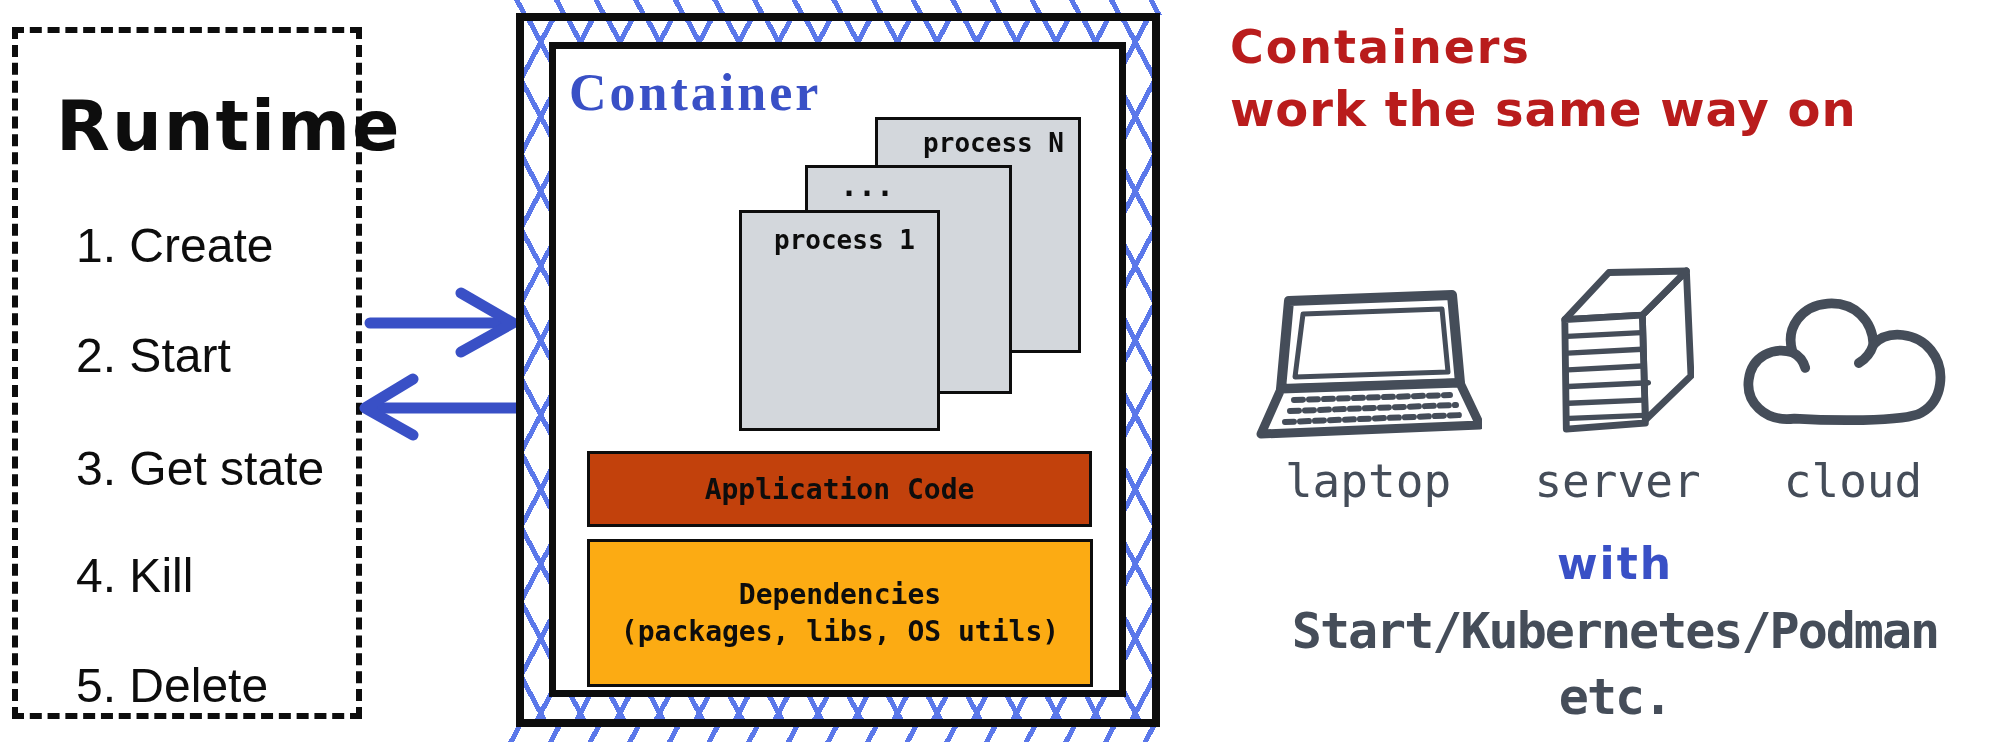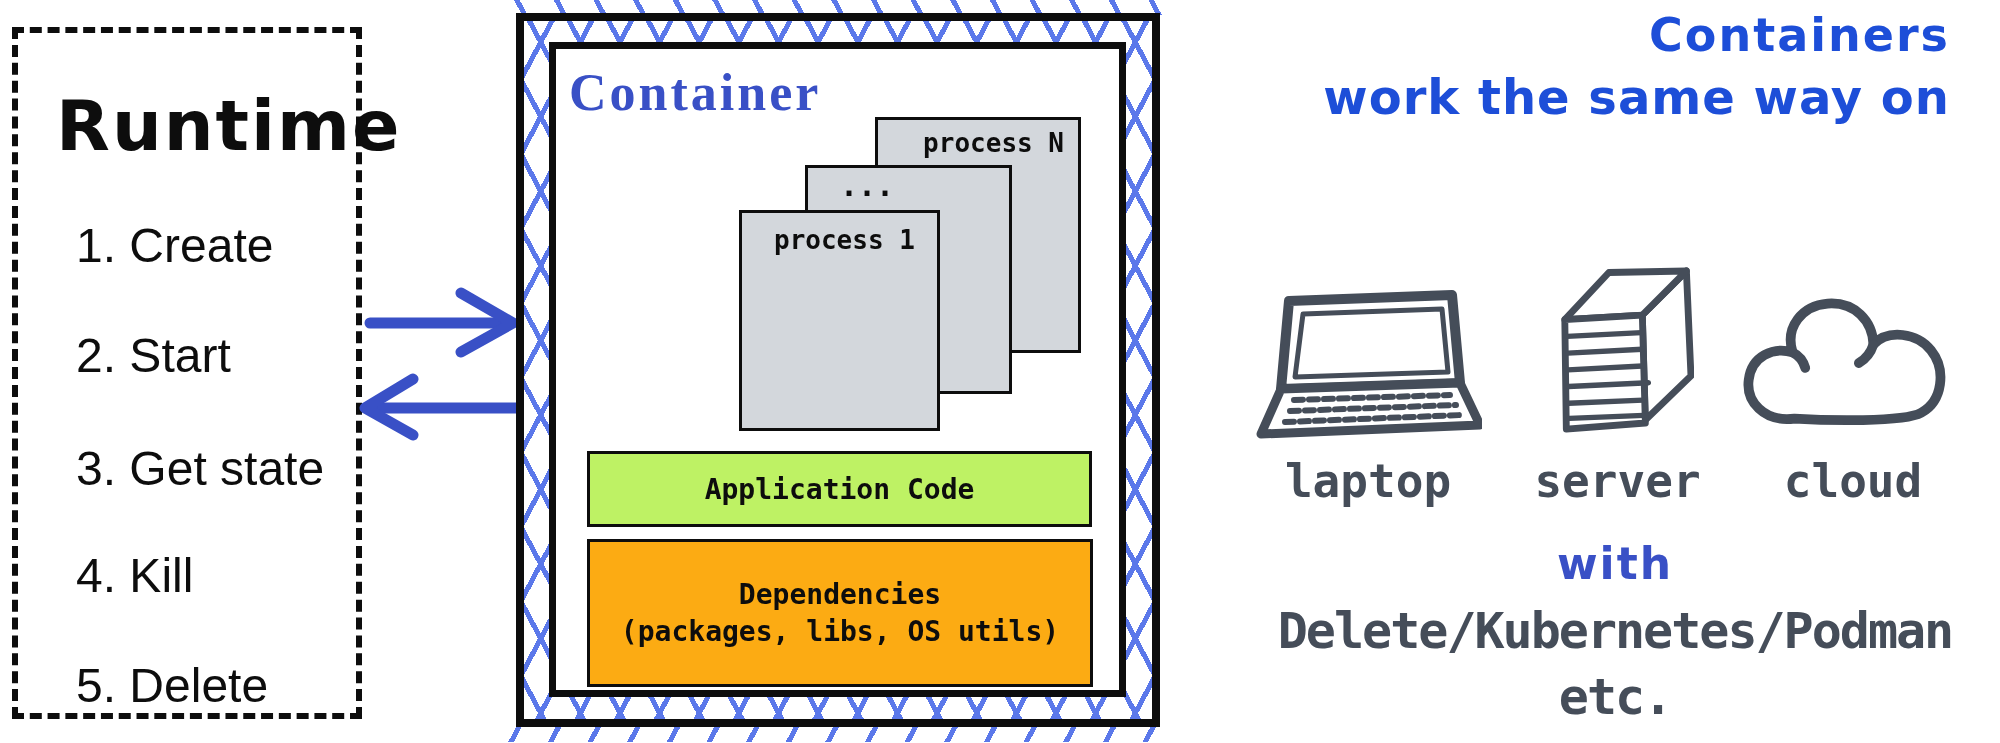--- a/index.html
+++ b/index.html
@@ -36,32 +36,32 @@
   .proc-card{position:absolute;background:#d3d7dc;border:3px solid #0d0d0d;box-sizing:border-box;
              font-family:"DejaVu Sans Mono","Liberation Mono",monospace;font-weight:700;
              font-size:26px;color:#0d0d0d;}
   .proc-back{left:319px;top:68px;width:206px;height:236px;z-index:1;text-align:right;padding:8px 14px 0 0;}
   .proc-mid{left:249px;top:116px;width:207px;height:229px;z-index:2;padding:0 0 0 32px;font-size:30px;}
   .proc-front{left:183px;top:161px;width:201px;height:221px;z-index:3;padding:12px 0 0 32px;}
   .layer-bar{position:absolute;left:31px;box-sizing:border-box;border:3px solid #0d0d0d;z-index:4;
              display:flex;flex-direction:column;justify-content:center;align-items:center;
              font-family:"DejaVu Sans Mono","Liberation Mono",monospace;font-weight:700;
              font-size:28px;color:#0d0d0d;text-align:center;}
-  .bar-app{top:402px;width:505px;height:76px;background:#bef264;}
+  .bar-app{top:402px;width:505px;height:76px;background:#c2410c;}
   .bar-dep{top:490px;width:506px;height:148px;background:#fcab13;gap:4px;}
 
   
-  .rp-heading{position:absolute;left:1230px;top:4px;width:720px;text-align:right;
-              color:#1d4ed8;font-weight:700;font-family:"DejaVu Sans",sans-serif;}
+  .rp-heading{position:absolute;left:1230px;top:16px;width:720px;text-align:left;
+              color:#b91c1c;font-weight:700;font-family:"DejaVu Sans",sans-serif;}
   .rp-heading .l1{font-size:46px;line-height:62px;letter-spacing:2px;}
   .rp-heading .l2{font-size:48px;line-height:62px;letter-spacing:1px;}
   .platform{position:absolute;top:250px;display:flex;flex-direction:column;align-items:center;}
   .platform .icon-area{height:190px;display:flex;align-items:flex-end;justify-content:center;}
   .platform .plabel{margin-top:14px;font-family:"DejaVu Sans Mono","Liberation Mono",monospace;
-                    font-weight:700;font-size:46px;color:#454d59;}
+                    font-weight:400;font-size:46px;color:#454d59;}
   .pf-laptop{left:1248px;width:240px;}
   .pf-server{left:1515px;width:205px;}
   .pf-cloud{left:1728px;width:250px;}
   .rp-with{position:absolute;left:1230px;top:538px;width:770px;text-align:center;
            font-size:44px;font-weight:700;color:#3950c6;font-family:"DejaVu Sans",sans-serif;letter-spacing:2px;}
   .rp-tools{position:absolute;left:1230px;top:598px;width:770px;text-align:center;
             font-family:"DejaVu Sans Mono","Liberation Mono",monospace;font-weight:700;
             font-size:50px;line-height:66px;color:#454d59;letter-spacing:-2px;}
   svg{display:block;}
 </style>
@@ -172,17 +172,17 @@
           <path d="M58,66 C64,69 69,75 71,82" fill="none"></path>
           <path d="M141,58 C138,67 133,73 126,77" fill="none"></path>
         </g>
       </svg>
     </div>
     <div class="plabel">cloud</div>
   </div>
 
   <div class="rp-with">with</div>
   <div class="rp-tools">
-    <div>Delete/Kubernetes/Podman</div>
+    <div>Start/Kubernetes/Podman</div>
     <div>etc.</div>
   </div>
 
 </div>
 
 </body></html>

